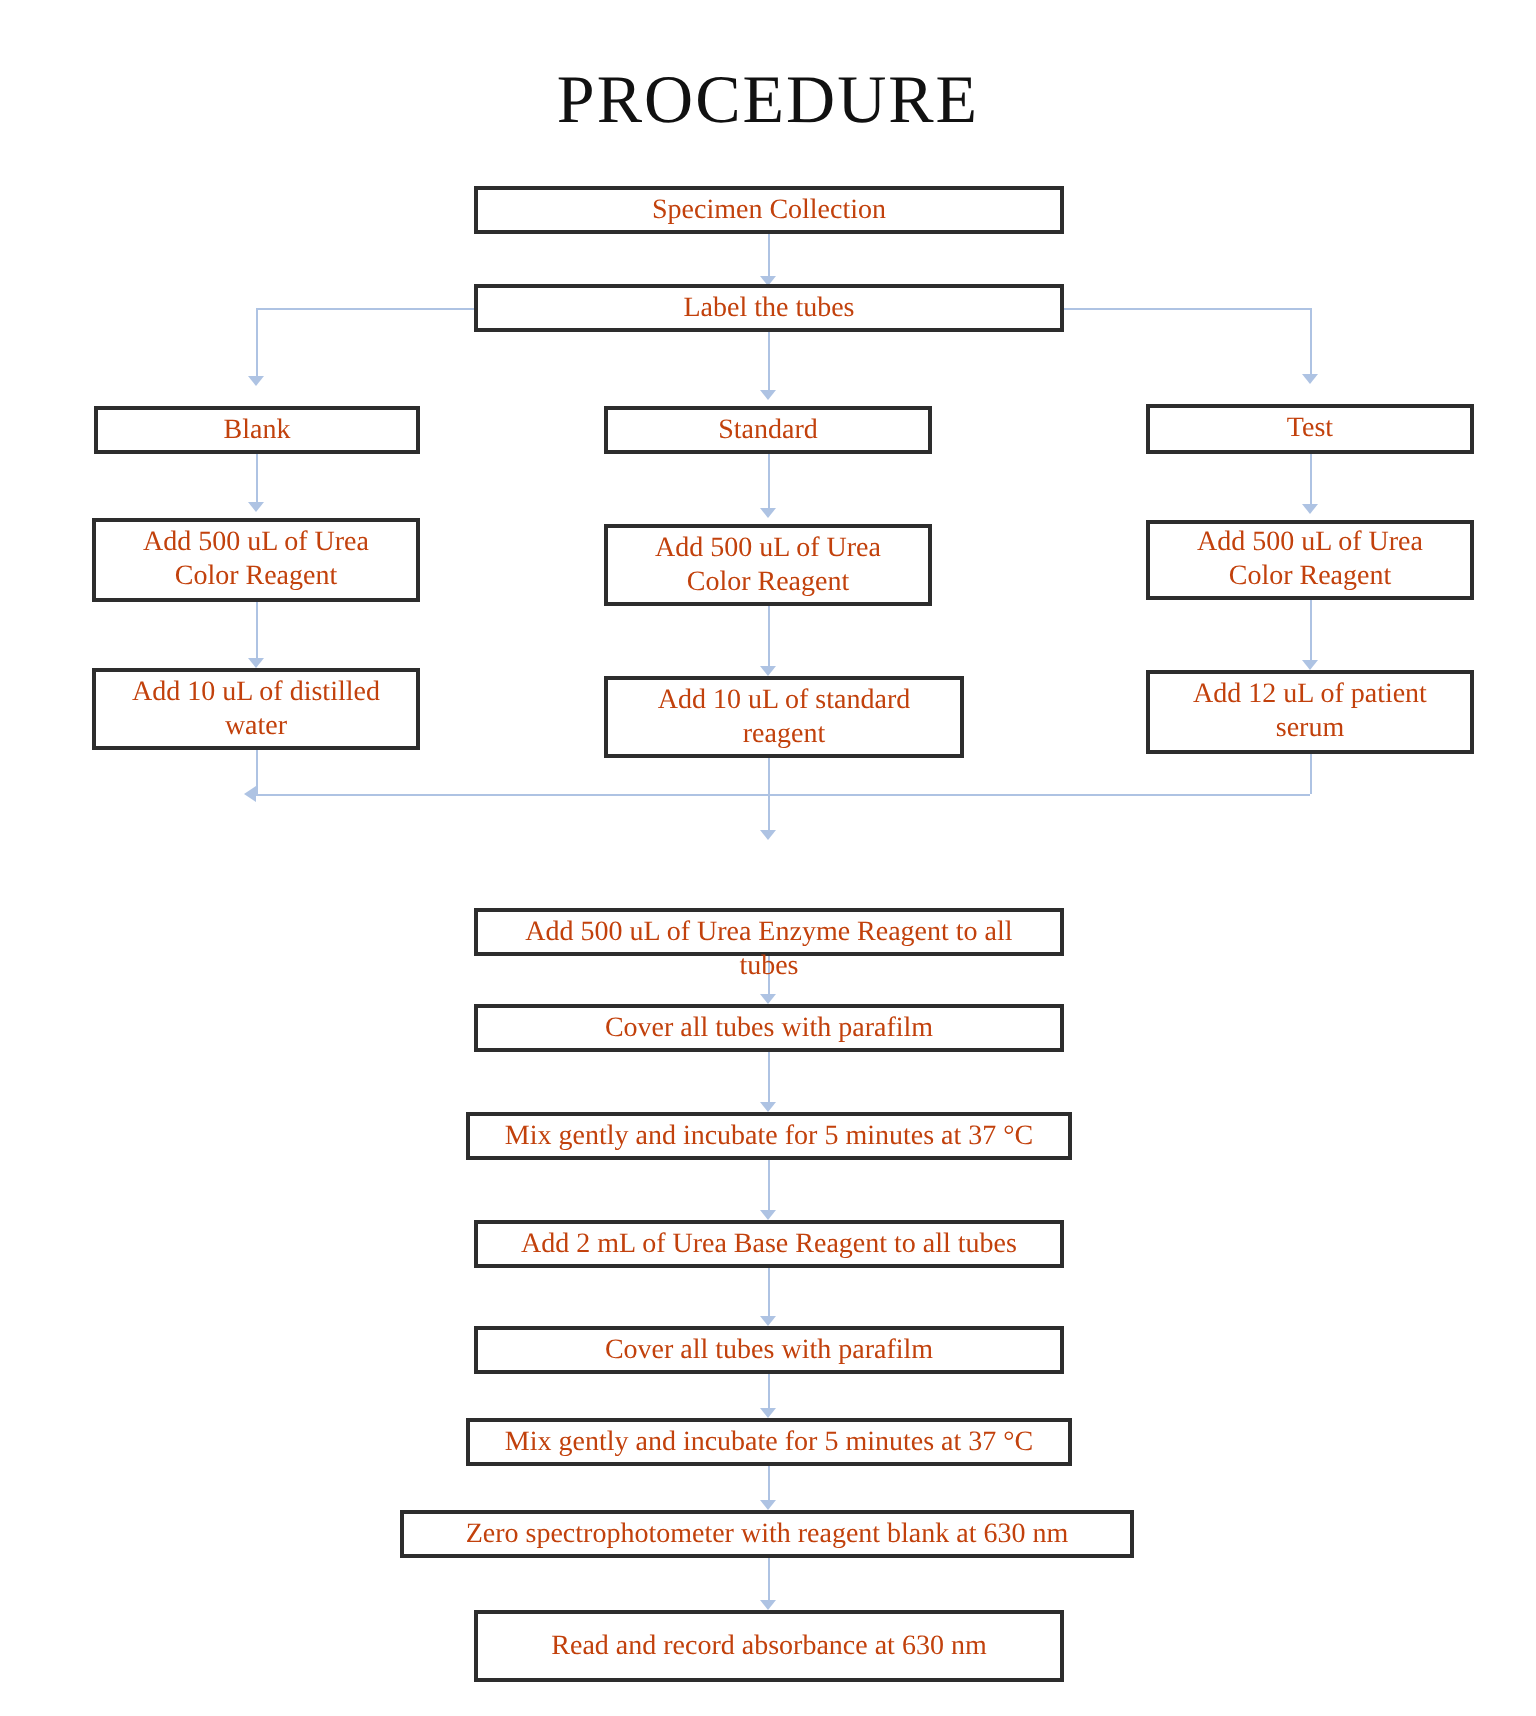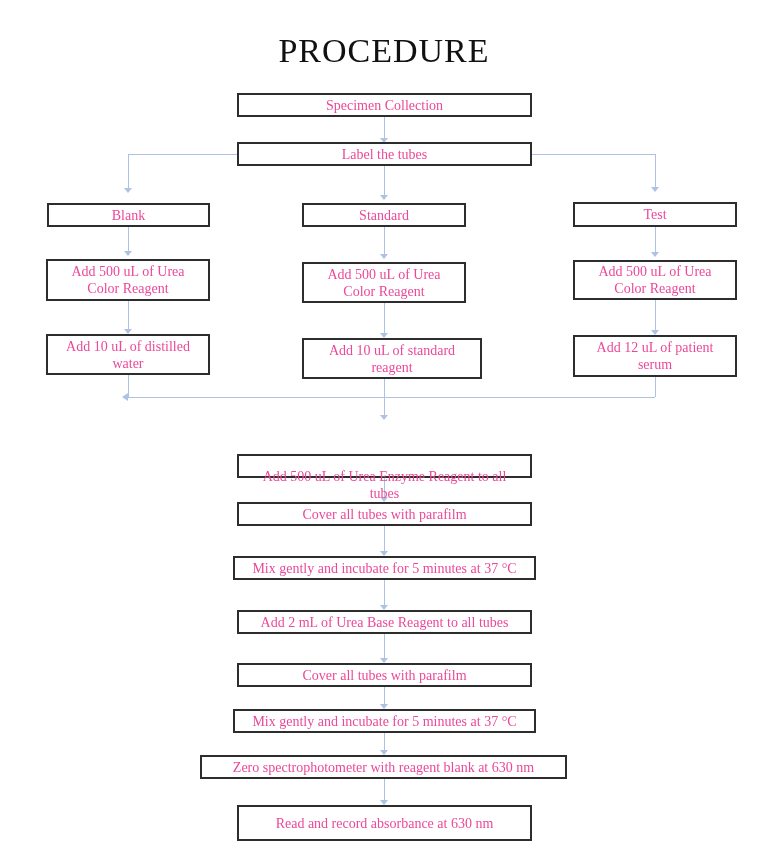--- a/index.html
+++ b/index.html
@@ -8,24 +8,24 @@
     position:relative; width:768px; height:858px; background:#ffffff;
     font-family:"Liberation Serif", serif; overflow:hidden;
   }
   .title {
     position:absolute; left:0; top:32px; width:768px; text-align:center;
     font-size:34px; letter-spacing:1px; color:#111111;
   }
   .box {
     position:absolute; box-sizing:border-box; border:2px solid #2d2d2d;
     background:#ffffff; display:flex; align-items:center; justify-content:center;
-    text-align:center; font-size:14px; line-height:17px; color:#ec4899;
+    text-align:center; font-size:14px; line-height:17px; color:#c2410c;
     white-space:pre-line;
   }
-  .box.of { align-items:flex-start; overflow:visible; padding-top:12px; background:transparent; }
+  .box.of { align-items:flex-start; overflow:visible; padding-top:2px; background:transparent; }
   .v { position:absolute; width:1px; background:var(--cn); }
   .h { position:absolute; height:1px; background:var(--cn); }
   .ad { position:absolute; width:0; height:0;
         border-left:4px solid transparent; border-right:4px solid transparent;
         border-top:5px solid var(--cn); }
   .al { position:absolute; width:0; height:0;
         border-top:4px solid transparent; border-bottom:4px solid transparent;
         border-right:6px solid var(--cn); }
 </style>
 </head>

